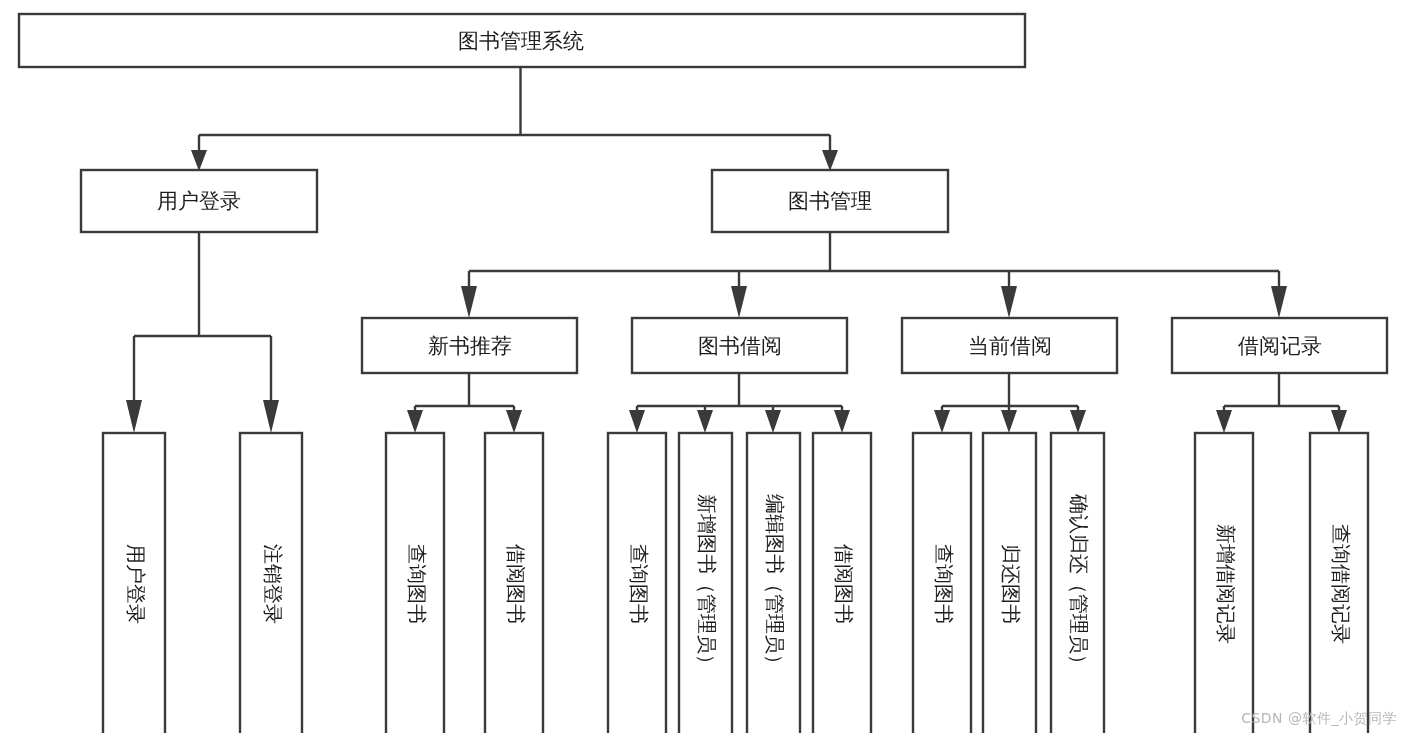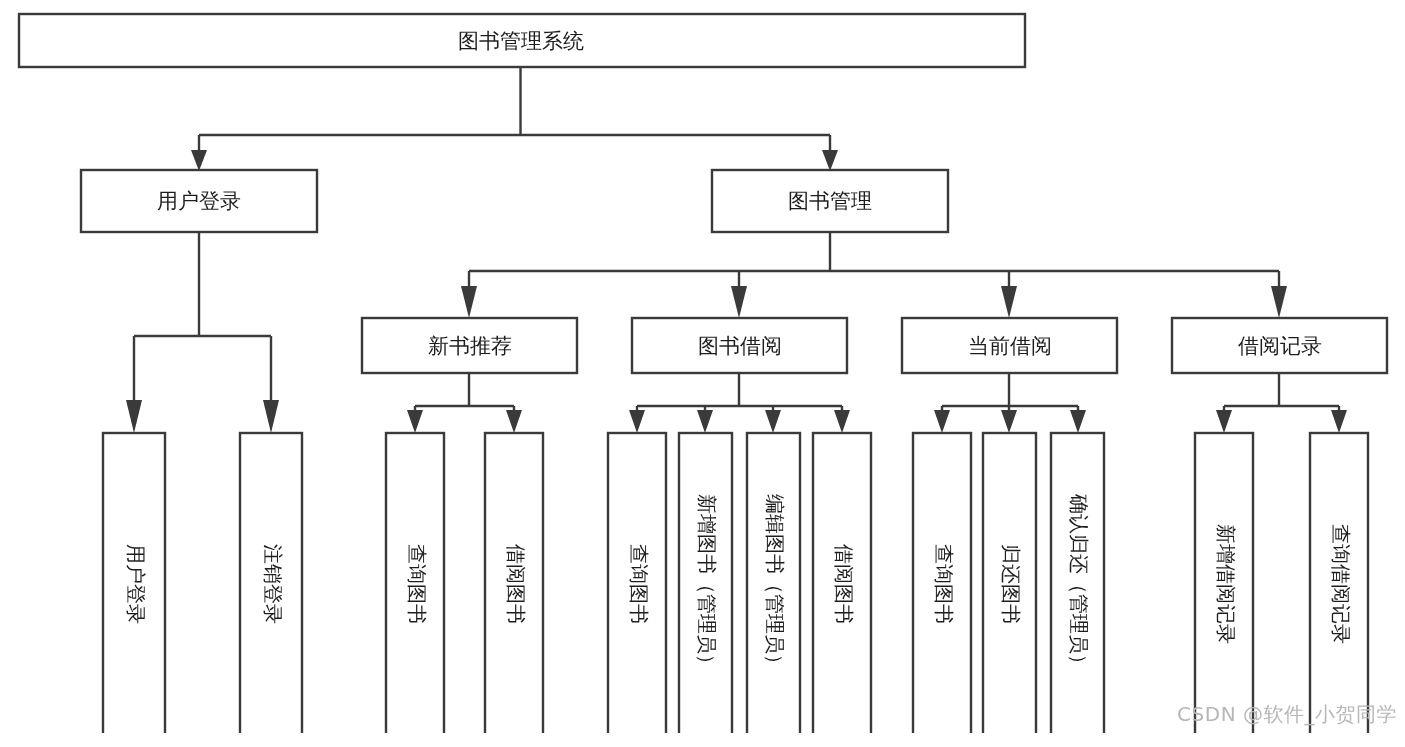--- a/index.html
+++ b/index.html
@@ -52,21 +52,21 @@
     font-size: 20px;
     fill: #1d1d1d;
     text-anchor: middle;
     dominant-baseline: middle;
   }
   .watermark-text {
     position: absolute;
     right: 8px;
     bottom: 5px;
     font-family: "DejaVu Sans", "Liberation Sans", sans-serif;
-    font-size: 20px;
+    font-size: 14px;
     color: #b6b6b6;
     letter-spacing: 0.5px;
     white-space: nowrap;
     user-select: none;
   }
 </style>
 </head>
 <body>
 
 <div id="diagram-root">

